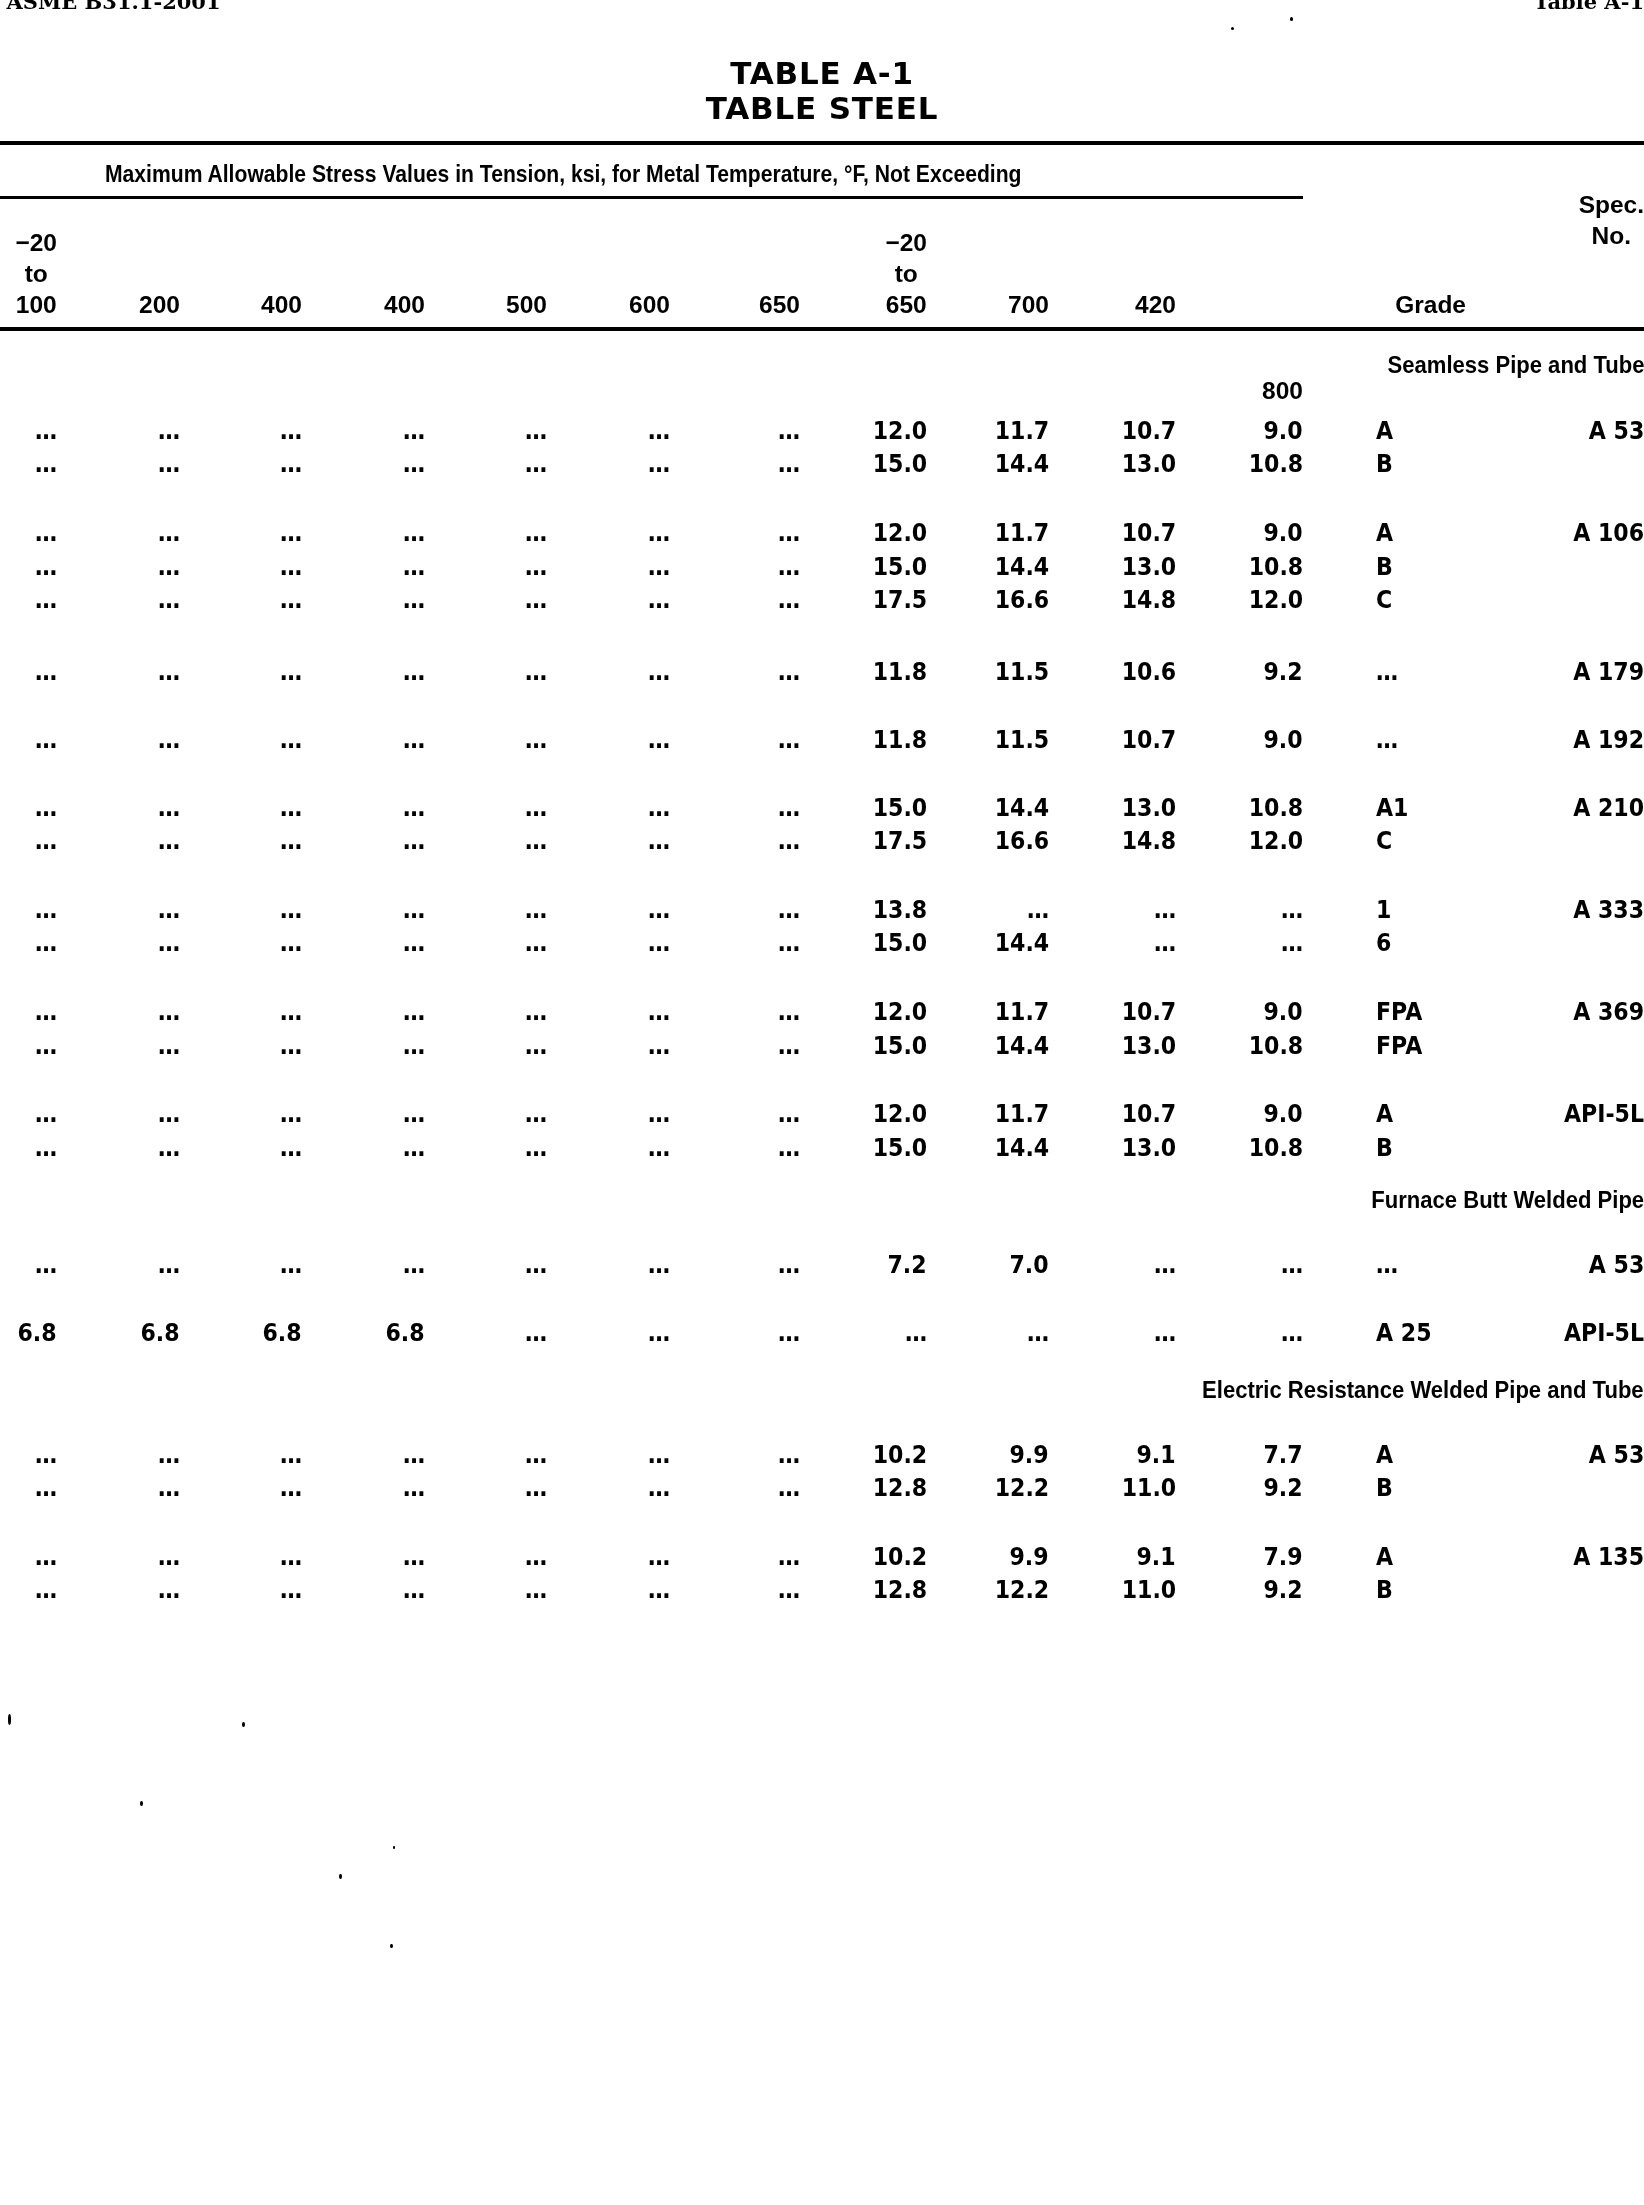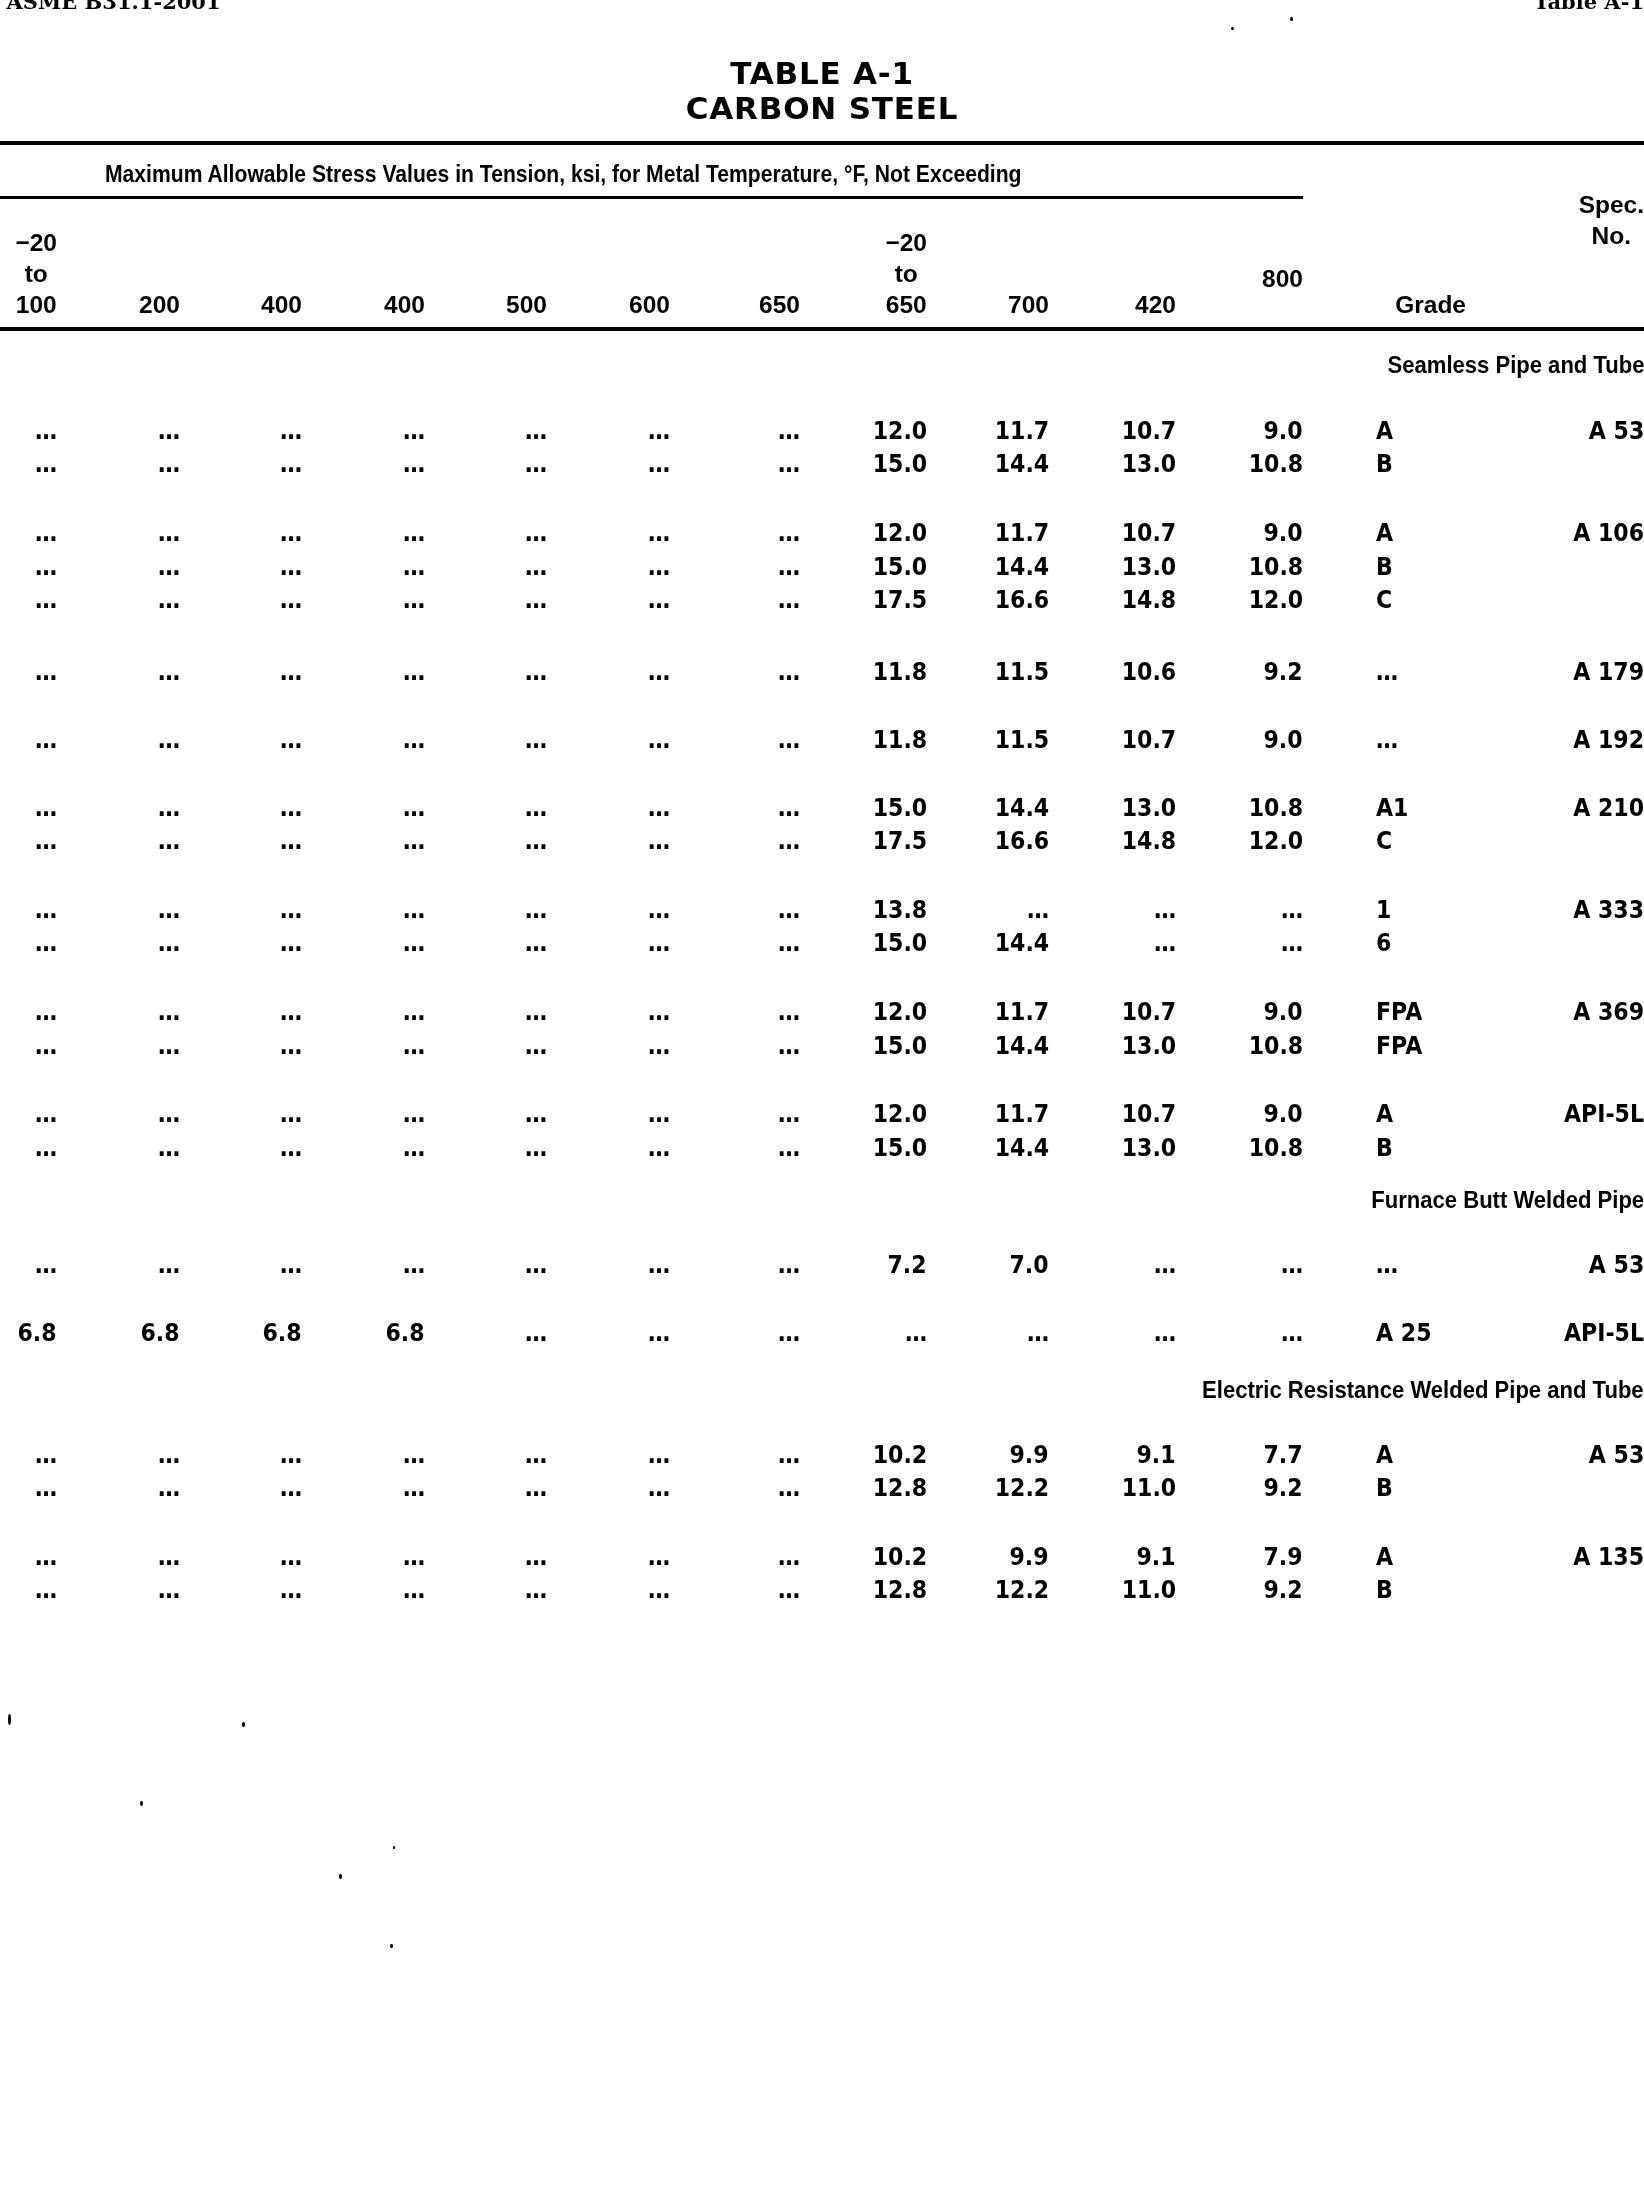--- a/index.html
+++ b/index.html
@@ -18,21 +18,21 @@
   .section { position:absolute; right:0; font-weight:bold; font-size:24.5px; font-family:"Liberation Sans", sans-serif; white-space:nowrap; transform:scaleX(0.9); transform-origin:right; }
   .speck { position:absolute; background:#000; border-radius:50%; }
 </style>
 </head>
 <body>
 
 <div class="running left">ASME B31.1-2001</div>
 <div class="running right">Table A-1</div>
 
 <div class="title" style="top:56px;">TABLE A-1</div>
-<div class="title" style="top:91px;">CARBON STEEL</div>
+<div class="title" style="top:91px;">TABLE STEEL</div>
 
 <div class="rule" style="left:0; top:141px; width:1644px; height:4.1px;"></div>
 <div class="rule" style="left:0; top:196px; width:1303px; height:3.3px;"></div>
 <div class="rule" style="left:0; top:327px; width:1644px; height:4.1px;"></div>
 
 <div class="stress-caption">Maximum Allowable Stress Values in Tension, ksi, for Metal Temperature, °F, Not Exceeding</div>
 
 <div id="headers">
     <div class="hdr" style="right: 1587px; bottom: 1885px;">−20
 to
@@ -41,21 +41,21 @@
     <div class="hdr" style="right: 1342px; bottom: 1885px;">400</div>
     <div class="hdr" style="right: 1219px; bottom: 1885px;">400</div>
     <div class="hdr" style="right: 1097px; bottom: 1885px;">500</div>
     <div class="hdr" style="right: 974px; bottom: 1885px;">600</div>
     <div class="hdr" style="right: 844px; bottom: 1885px;">650</div>
     <div class="hdr" style="right: 717px; bottom: 1885px;">−20
 to
 650</div>
     <div class="hdr" style="right: 595px; bottom: 1885px;">700</div>
     <div class="hdr" style="right: 468px; bottom: 1885px;">420</div>
-    <div class="hdr" style="right: 341px; bottom: 1911px;">800</div>
+    <div class="hdr" style="right: 341px; bottom: 1799px;">800</div>
     <div class="hdr" style="right: 178px; bottom: 1885px;">Grade</div>
     <div class="hdr" style="right: 0px; bottom: 1954px;">Spec.
 No.</div>
   </div>
 <div id="tbody">
     <div class="section" style="top: 351px;">Seamless Pipe and Tube</div>
     <div class="cell r" style="right: 0px; top: 417px;">A 53</div>
     <div class="cell r" style="right: 1587px; top: 417px;">…</div>
     <div class="cell r" style="right: 1464px; top: 417px;">…</div>
     <div class="cell r" style="right: 1342px; top: 417px;">…</div>

